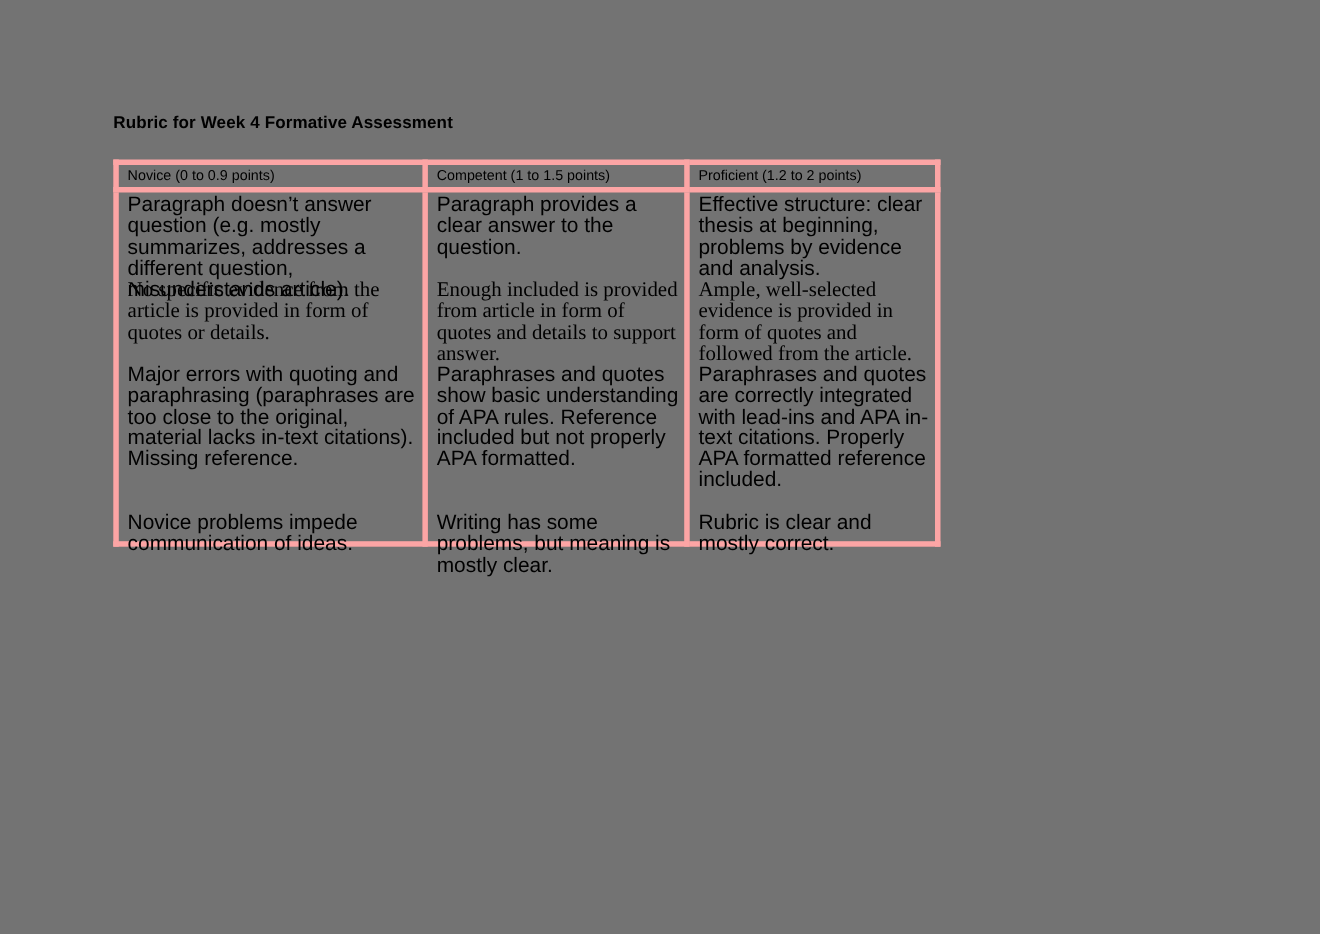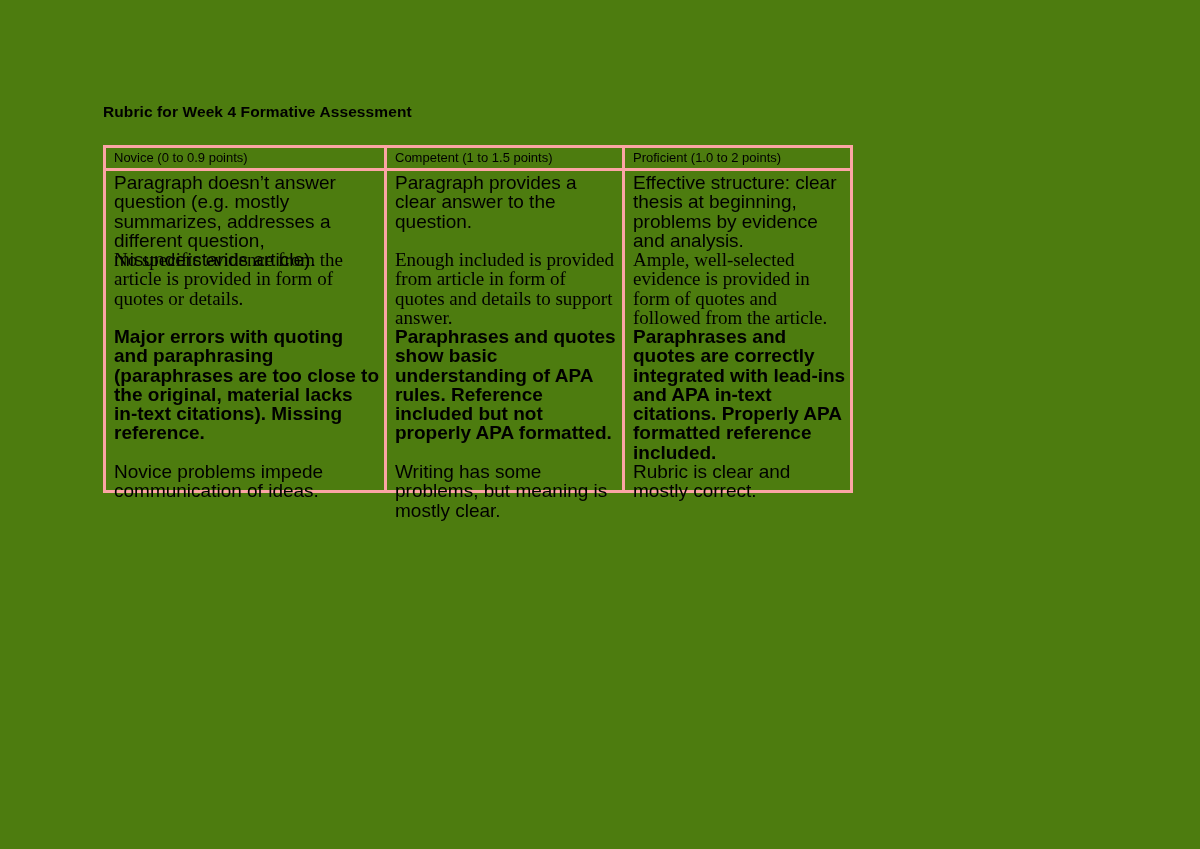--- a/index.html
+++ b/index.html
@@ -5,21 +5,21 @@
   * { box-sizing: border-box; }
   html, body {
     margin: 0;
     padding: 0;
     background: #ffffff;
   }
   .page {
     position: relative;
     width: 1200px;
     height: 849px;
-    background: #4d7c0f;
+    background: #737373;
     font-family: "Liberation Sans", sans-serif;
     color: #000000;
     overflow: hidden;
   }
   .doc-title {
     position: absolute;
     left: 103px;
     top: 103px;
     margin: 0;
     font-size: 15.5px;
@@ -30,21 +30,21 @@
   table.rubric-table {
     position: absolute;
     left: 103px;
     top: 145px;
     width: 747px;
     border-collapse: collapse;
     table-layout: fixed;
   }
   .rubric-table th,
   .rubric-table td {
-    border: 3px solid #fca5a5;
+    border: 5px solid #fca5a5;
     font-weight: normal;
     text-align: left;
     vertical-align: top;
     font-size: 13px;
     color: #000000;
   }
   .rubric-table th {
     height: 21px;
     padding: 1px 8px 2px 8px;
     line-height: 17px;
@@ -59,41 +59,41 @@
   .cell-para {
     position: absolute;
     left: 8px;
     right: 3px;
     margin: 0;
     line-height: 19.3px;
     font-size: 19px;
   }
   .para-1 { top: 2px; }
   .para-2 { top: 79px; font-family: Liberation Serif, serif; }
-  .para-3 { top: 156px; font-weight: bold; }
+  .para-3 { top: 156px; }
   .para-4 { top: 291px; }
 </style>
 </head>
 <body>
 
 <div class="page">
 
   <h1 class="doc-title">Rubric for Week 4 Formative Assessment</h1>
 
   <table class="rubric-table">
     <colgroup>
       <col style="width:281px">
       <col style="width:238px">
       <col style="width:228px">
     </colgroup>
     <thead>
       <tr>
         <th>Novice (0 to 0.9 points)</th>
         <th>Competent (1 to 1.5 points)</th>
-        <th>Proficient (1.0 to 2 points)</th>
+        <th>Proficient (1.2 to 2 points)</th>
       </tr>
     </thead>
     <tbody>
       <tr>
 
         <td class="body-cell">
           <p class="cell-para para-1">Paragraph doesn’t answer question (e.g. mostly summarizes, addresses a different question, misunderstands article).</p>
           <p class="cell-para para-2">No specific evidence from the article is provided in form of quotes or details.</p>
           <p class="cell-para para-3">Major errors with quoting and paraphrasing (paraphrases are too close to the original, material lacks in-text citations). Missing reference.</p>
           <p class="cell-para para-4">Novice problems impede communication of ideas.</p>

